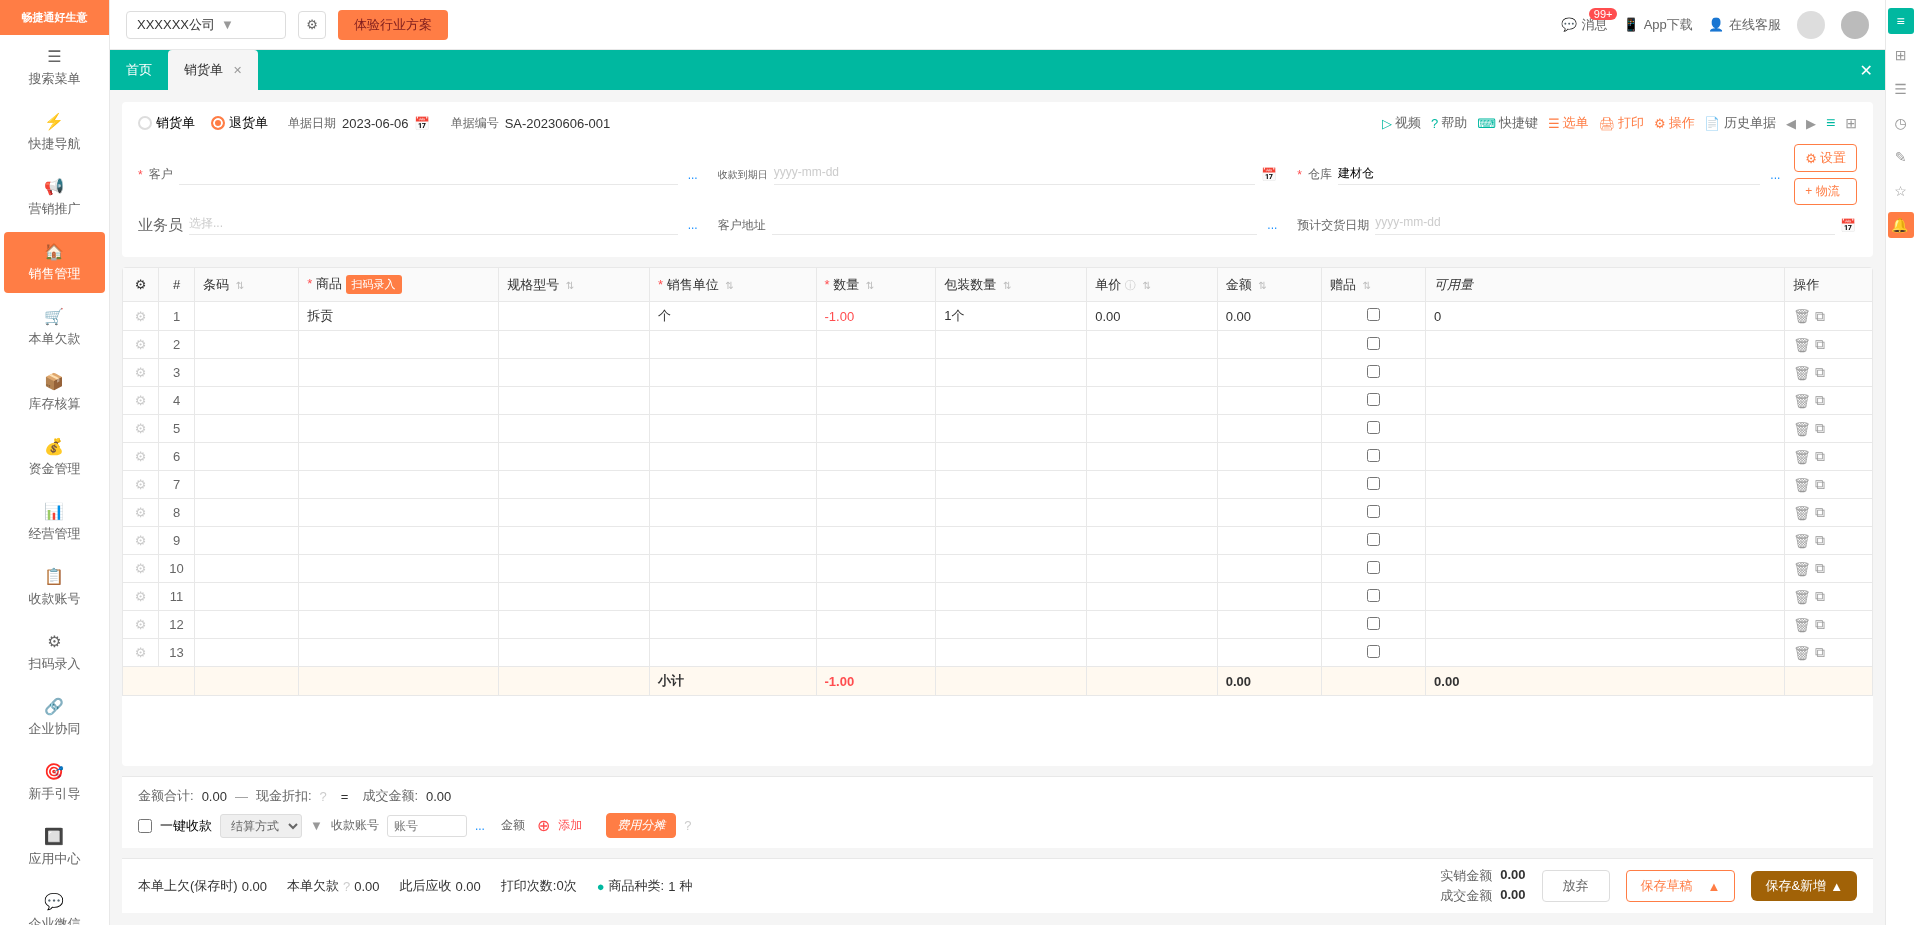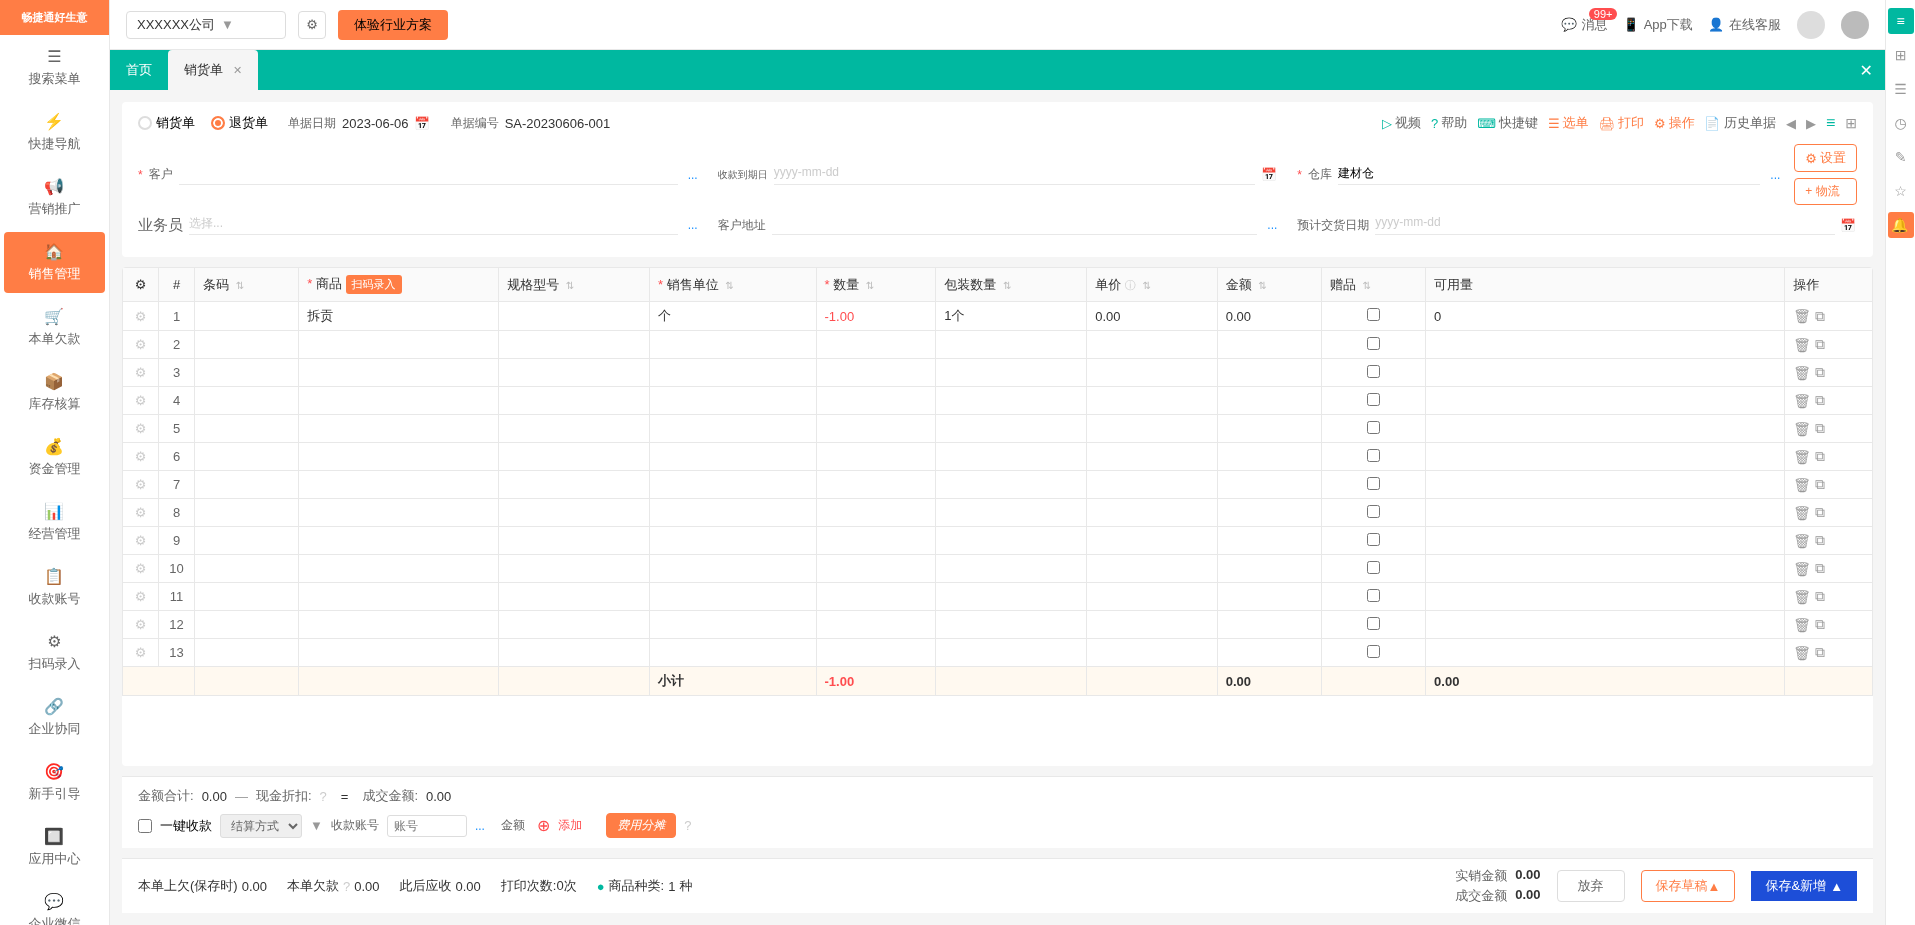--- a/index.html
+++ b/index.html
@@ -14,21 +14,21 @@
     .sidebar-item .icon { font-size: 16px; }
 
     
     .main { flex: 1; display: flex; flex-direction: column; overflow: hidden; }
 
     
     .topbar { height: 50px; background: #fff; display: flex; align-items: center; padding: 0 16px; border-bottom: 1px solid #e8e8e8; gap: 12px; }
     .company-select { display: flex; align-items: center; gap: 6px; border: 1px solid #ddd; border-radius: 4px; padding: 4px 10px; cursor: pointer; min-width: 160px; }
     .company-name { font-size: 13px; color: #333; }
     .gear-btn { width: 28px; height: 28px; border: 1px solid #ddd; border-radius: 4px; display: flex; align-items: center; justify-content: center; cursor: pointer; color: #666; }
-    .trial-btn { background: #ff7d45; color: #000000; border: none; border-radius: 4px; padding: 6px 16px; cursor: pointer; font-size: 13px; }
+    .trial-btn { background: #ff7d45; color: #7f1d1d; border: none; border-radius: 4px; padding: 6px 16px; cursor: pointer; font-size: 13px; }
     .topbar-right { margin-left: auto; display: flex; align-items: center; gap: 16px; }
     .topbar-icon-item { display: flex; align-items: center; gap: 4px; color: #666; cursor: pointer; font-size: 12px; position: relative; }
     .badge { background: #ff4d4f; color: #fff; border-radius: 10px; padding: 0 5px; font-size: 11px; position: absolute; top: -8px; right: -10px; }
     .avatar { width: 28px; height: 28px; background: #ddd; border-radius: 50%; }
 
     
     .tabbar { background: #00b8a0; display: flex; align-items: center; padding: 0; height: 40px; }
     .tab-item { padding: 0 16px; height: 40px; display: flex; align-items: center; cursor: pointer; color: rgba(255,255,255,0.8); font-size: 13px; gap: 6px; }
     .tab-item.active { background: #f5f5f5; color: #333; border-radius: 4px 4px 0 0; }
     .tab-item .close-x { color: #999; font-size: 11px; margin-left: 4px; }
@@ -84,22 +84,22 @@
 
     
     .footer-bar { background: #fff; padding: 8px 16px; border-top: 1px solid #e8e8e8; display: flex; align-items: center; gap: 20px; }
     .footer-info { color: #666; font-size: 12px; display: flex; align-items: center; gap: 4px; }
     .footer-info span { color: #333; }
     .footer-right { margin-left: auto; display: flex; align-items: center; gap: 16px; }
     .footer-summary { display: flex; flex-direction: column; align-items: flex-end; gap: 2px; font-size: 12px; color: #666; }
     .footer-summary-row { display: flex; gap: 8px; }
     .footer-summary-val { color: #333; font-weight: bold; }
     .footer-btn { border: 1px solid #ddd; background: #fff; border-radius: 4px; padding: 6px 20px; cursor: pointer; color: #666; font-size: 13px; }
-    .save-draft-btn { border: 1px solid #ff7d45; background: #fff; color: #ff7d45; border-radius: 4px; padding: 6px 14px; cursor: pointer; font-size: 13px; display: flex; align-items: center; gap: 0; }
-    .save-new-btn { background: #1d4ed8; color: #fff; border: none; border-radius: 0; padding: 6px 14px; cursor: pointer; font-size: 13px; display: flex; align-items: center; gap: 4px; }
+    .save-draft-btn { border: 1px solid #ff7d45; background: #fff; color: #ff7d45; border-radius: 4px; padding: 6px 14px; cursor: pointer; font-size: 13px; display: flex; align-items: center; gap: 15px; }
+    .save-new-btn { background: #a16207; color: #fff; border: none; border-radius: 6px; padding: 6px 14px; cursor: pointer; font-size: 13px; display: flex; align-items: center; gap: 4px; }
 
     
     .right-panel { width: 30px; background: #fff; border-left: 1px solid #e8e8e8; display: flex; flex-direction: column; align-items: center; padding: 8px 0; gap: 8px; flex-shrink: 0; }
     .rp-icon { width: 26px; height: 26px; display: flex; align-items: center; justify-content: center; color: #999; cursor: pointer; font-size: 14px; border-radius: 3px; }
     .rp-icon.active { background: #00b8a0; color: #fff; }
     .rp-icon.orange { background: #ff7d45; color: #fff; }
   </style>
 </head>
 <body>
 
@@ -352,21 +352,21 @@
               <span class="sort-arrows">⇅</span>
             </th>
             <th>
               <span>金额</span>
               <span class="sort-arrows">⇅</span>
             </th>
             <th>
               <span>赠品</span>
               <span class="sort-arrows">⇅</span>
             </th>
-            <th style="min-width:200px;">可用量</th>
+            <th style="min-width:200px;font-style:italic;">可用量</th>
             <th>操作</th>
           </tr>
         </thead>
         <tbody id="table-body">
 
         <tr>
     <td class="checkbox-cell" style="text-align:center;color:#ccc;">⚙</td>
     <td class="checkbox-cell" style="text-align:center;color:#666;">1</td>
     <td></td>
     <td>拆贡</td>

